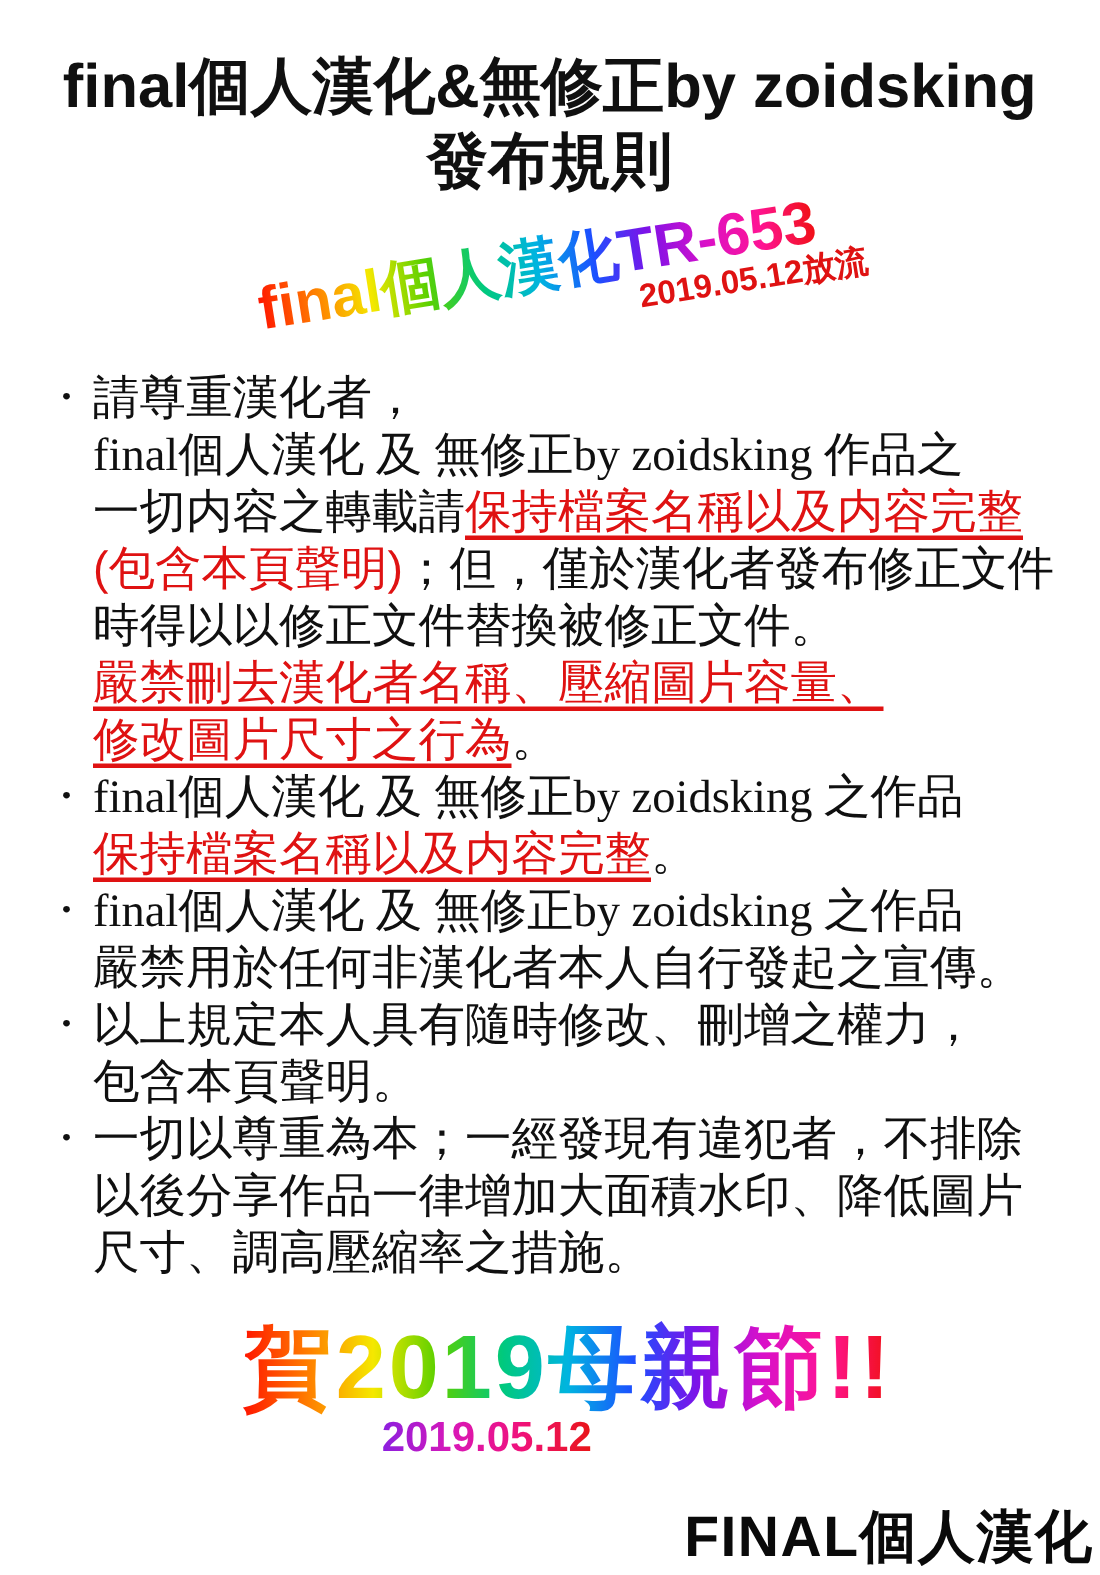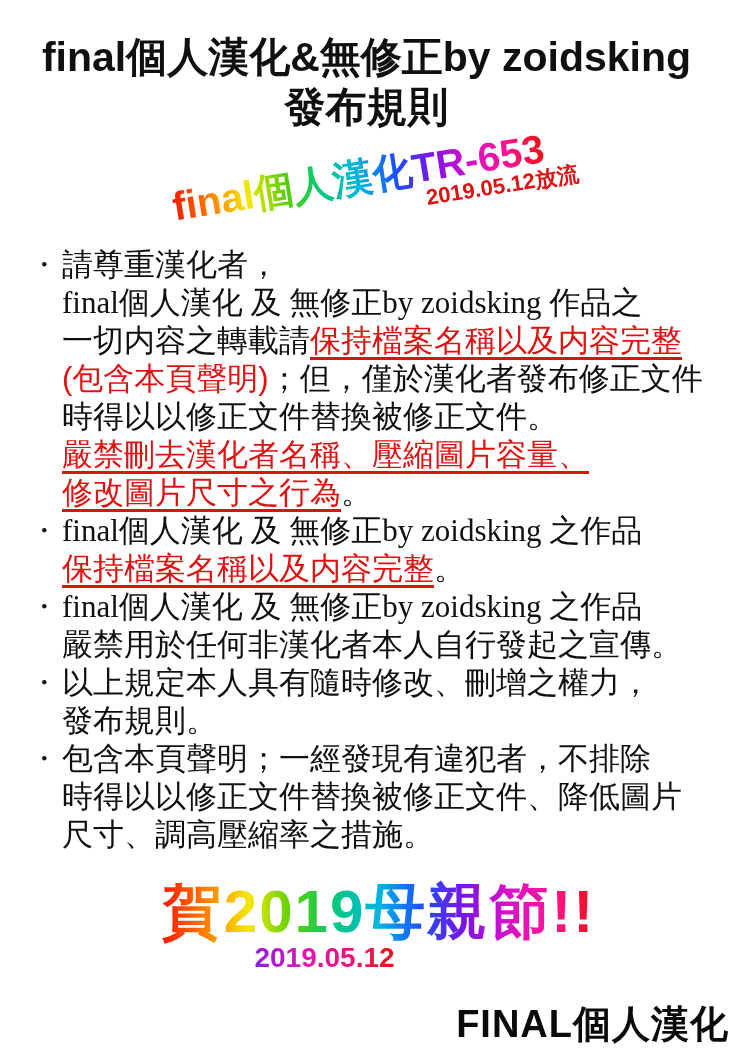--- a/index.html
+++ b/index.html
@@ -150,22 +150,22 @@
     <div class="stamp-name rainbow-text" style="background-image: linear-gradient(90deg, rgb(255, 21, 0), rgb(255, 126, 0), rgb(245, 232, 0), rgb(90, 208, 0), rgb(0, 201, 126), rgb(0, 180, 224), rgb(28, 80, 255), rgb(125, 18, 232), rgb(217, 17, 201), rgb(255, 20, 147), rgb(240, 16, 16));">final個人漢化TR-653</div>
     <div class="stamp-date">
       <span>2019.05.12放流</span>
     </div>
   </div>
 
   <div class="rules">
       <div class="rule"><span class="bullet">・</span><span class="rule-text"><span class="seg-black">請尊重漢化者，</span><br><span class="seg-black">final個人漢化 及 無修正by zoidsking 作品之</span><br><span class="seg-black">一切内容之轉載請</span><span class="seg-red-underline">保持檔案名稱以及内容完整</span><br><span class="seg-red">(包含本頁聲明)</span><span class="seg-black">；但，僅於漢化者發布修正文件</span><br><span class="seg-black">時得以以修正文件替換被修正文件。</span><br><span class="seg-red-underline">嚴禁刪去漢化者名稱、壓縮圖片容量、</span><br><span class="seg-red-underline">修改圖片尺寸之行為</span><span class="seg-black">。</span></span></div>
       <div class="rule"><span class="bullet">・</span><span class="rule-text"><span class="seg-black">final個人漢化 及 無修正by zoidsking 之作品</span><br><span class="seg-red-underline">保持檔案名稱以及内容完整</span><span class="seg-black">。</span></span></div>
       <div class="rule"><span class="bullet">・</span><span class="rule-text"><span class="seg-black">final個人漢化 及 無修正by zoidsking 之作品</span><br><span class="seg-black">嚴禁用於任何非漢化者本人自行發起之宣傳。</span></span></div>
-      <div class="rule"><span class="bullet">・</span><span class="rule-text"><span class="seg-black">以上規定本人具有隨時修改、刪增之權力，</span><br><span class="seg-black">發布規則。</span></span></div>
-      <div class="rule"><span class="bullet">・</span><span class="rule-text"><span class="seg-black">包含本頁聲明；一經發現有違犯者，不排除</span><br><span class="seg-black">時得以以修正文件替換被修正文件、降低圖片</span><br><span class="seg-black">尺寸、調高壓縮率之措施。</span></span></div>
+      <div class="rule"><span class="bullet">・</span><span class="rule-text"><span class="seg-black">以上規定本人具有隨時修改、刪增之權力，</span><br><span class="seg-black">包含本頁聲明。</span></span></div>
+      <div class="rule"><span class="bullet">・</span><span class="rule-text"><span class="seg-black">一切以尊重為本；一經發現有違犯者，不排除</span><br><span class="seg-black">以後分享作品一律增加大面積水印、降低圖片</span><br><span class="seg-black">尺寸、調高壓縮率之措施。</span></span></div>
     </div>
 
   <div class="greeting">
     <div class="greeting-text rainbow-text" style="background-image: linear-gradient(90deg, rgb(255, 21, 0), rgb(255, 126, 0), rgb(245, 232, 0), rgb(90, 208, 0), rgb(0, 201, 126), rgb(0, 180, 224), rgb(28, 80, 255), rgb(125, 18, 232), rgb(217, 17, 201), rgb(255, 20, 147), rgb(240, 16, 16));">賀2019母親節!!</div>
     <div class="greeting-date-row">
       <span class="greeting-date" style="background-image: linear-gradient(90deg, rgb(139, 31, 224), rgb(216, 24, 184), rgb(240, 18, 122), rgb(232, 21, 21));">2019.05.12</span>
     </div>
   </div>
 
   <div class="brand">FINAL個人漢化</div>

